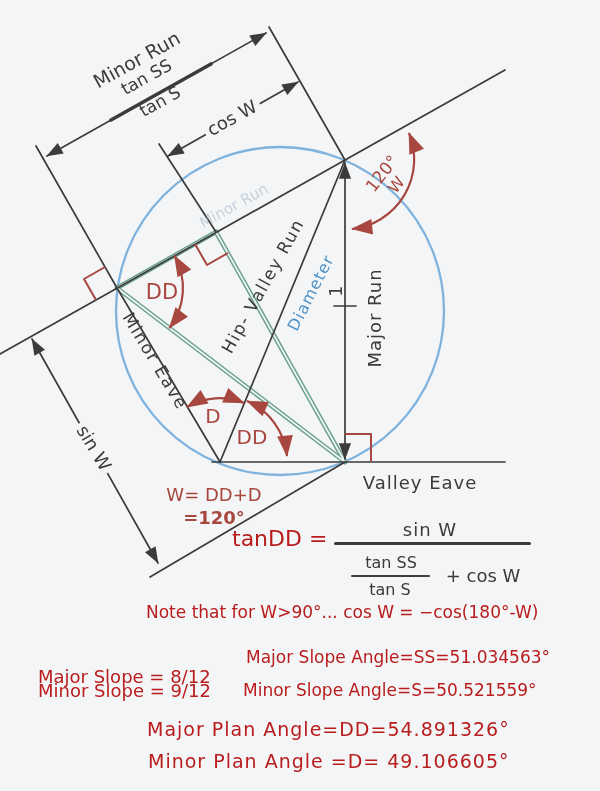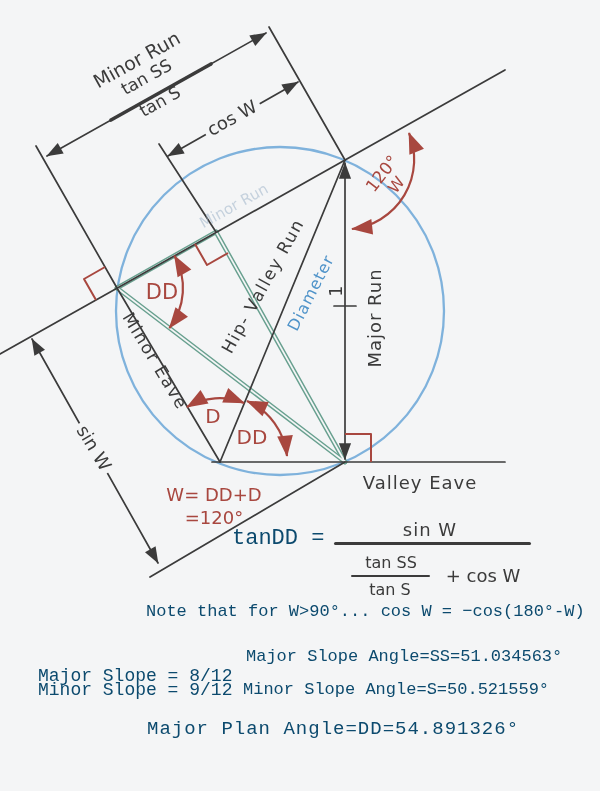--- a/index.html
+++ b/index.html
@@ -7,21 +7,21 @@
     position:relative;width:600px;height:791px;margin:0 auto;
     background:#f4f5f6;overflow:hidden;
     font-family:"DejaVu Sans",sans-serif;color:#3b3b3b;
   }
   #diagram-svg{position:absolute;left:0;top:0;z-index:1;}
   .lbl{
     position:absolute;z-index:2;white-space:nowrap;
     transform:translate(-50%,-50%) rotate(var(--r,0deg));
     color:#3b3b3b;line-height:1.1;
   }
-  .abs{position:absolute;z-index:2;white-space:nowrap;color:#0c4a6e;font-family:Liberation Mono, monospace;}
+  .abs{position:absolute;z-index:2;white-space:nowrap;color:#b91c1c;}
   .red{color:#a8473f;}
   .blue{color:#4f93c9;}
   .bgmask{background:#f4f5f6;padding:0 4px;}
   .stack{text-align:center;}
   .ghost{color:#9fb4c9;opacity:.55;}
   .bar{position:absolute;z-index:2;background:#3b3b3b;border-radius:2px;}
 </style>
 </head>
 <body>
 
@@ -98,21 +98,21 @@
   </div>
 
   <div class="lbl red" style="left:162px;top:293px;font-size:21px;">DD</div>
 
   <div class="lbl red" style="left:213px;top:416px;font-size:20px;">D</div>
 
   <div class="lbl red" style="left:252px;top:437px;font-size:20px;">DD</div>
 
   <div class="lbl stack red" style="left:214px;top:506px;line-height:1.3;">
     <div style="font-size:18px;">W= DD+D</div>
-    <div style="font-size:18px;">=120°</div>
+    <div style="font-size:18px;font-weight:bold;">=120°</div>
   </div>
 
   <div class="lbl" style="left:155px;top:361px;--r:59deg;font-size:17px;letter-spacing:1.5px;">Minor Eave</div>
 
   <div class="lbl" style="left:420px;top:483px;font-size:18px;letter-spacing:1px;">Valley Eave</div>
 
   <div class="lbl" style="left:375px;top:318px;--r:-90deg;font-size:18px;letter-spacing:1px;">Major Run</div>
 
   <div class="lbl" style="left:336px;top:291px;--r:-90deg;font-size:17px;">1</div>
 
@@ -130,14 +130,15 @@
   <div class="lbl" style="left:390px;top:590px;font-size:16px;">tan S</div>
   <div class="lbl" style="left:483px;top:576px;font-size:18px;">+ cos W</div>
 
   <div class="abs" style="left:146px;top:602px;font-size:17px;">Note that for W&gt;90°... cos W = −cos(180°-W)</div>
 
   <div class="abs" style="left:38px;top:646px;font-size:18px;margin-top:20px;">Major Slope = 8/12</div>
   <div class="abs" style="left:246px;top:647px;font-size:17px;">Major Slope Angle=SS=51.034563°</div>
   <div class="abs" style="left:38px;top:680px;font-size:18px;">Minor Slope = 9/12</div>
   <div class="abs" style="left:243px;top:680px;font-size:17px;">Minor Slope Angle=S=50.521559°</div>
   <div class="abs" style="left:147px;top:718px;font-size:19px;letter-spacing:1px;">Major Plan Angle=DD=54.891326°</div>
+  <div class="abs" style="left:148px;top:750px;font-size:19px;letter-spacing:1px;">Minor Plan Angle =D= 49.106605°</div>
 
 </div>
 
 </body></html>

